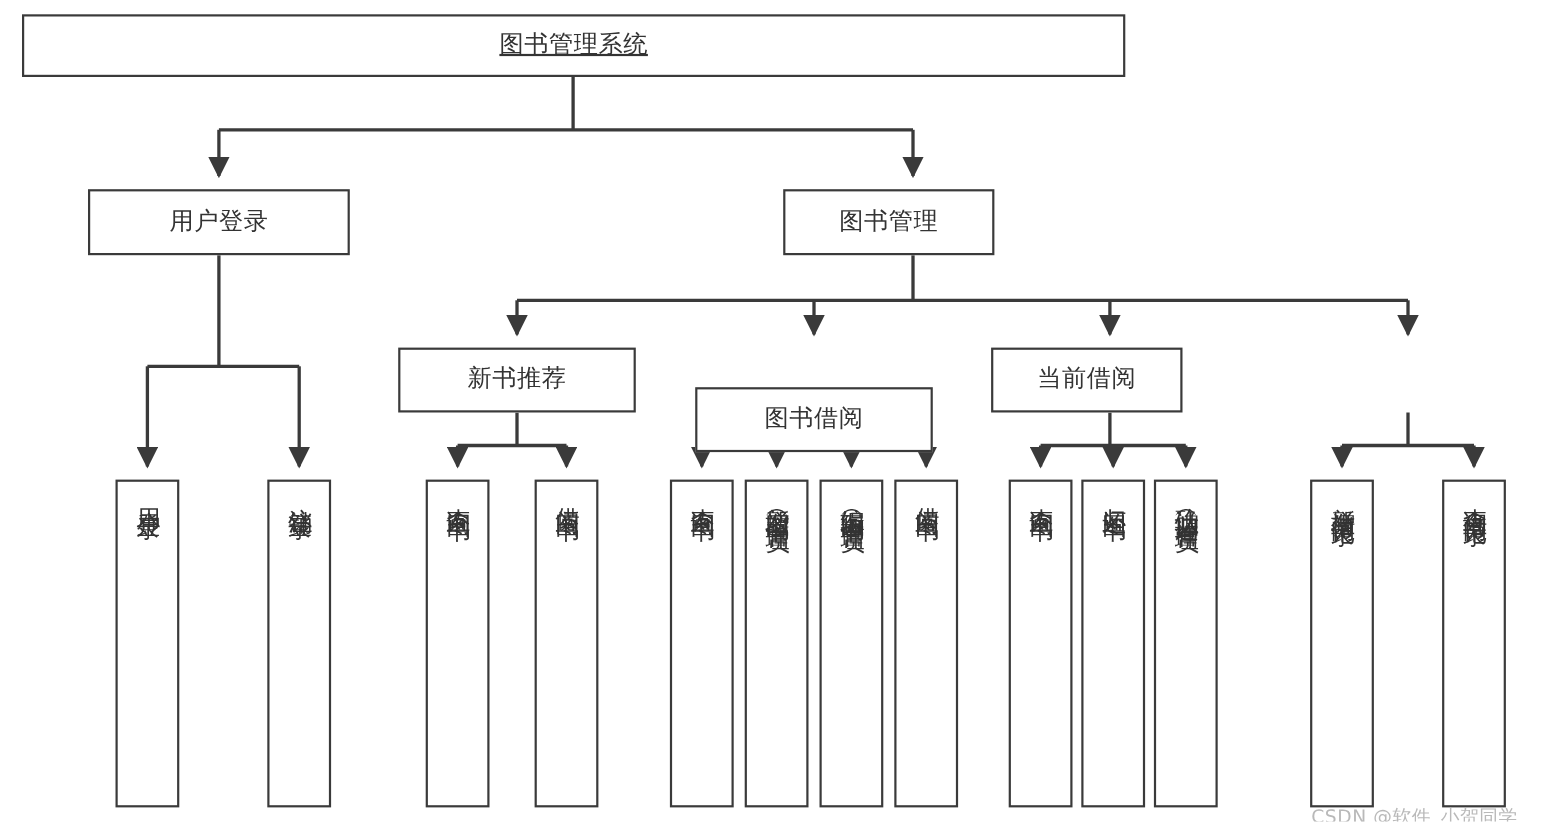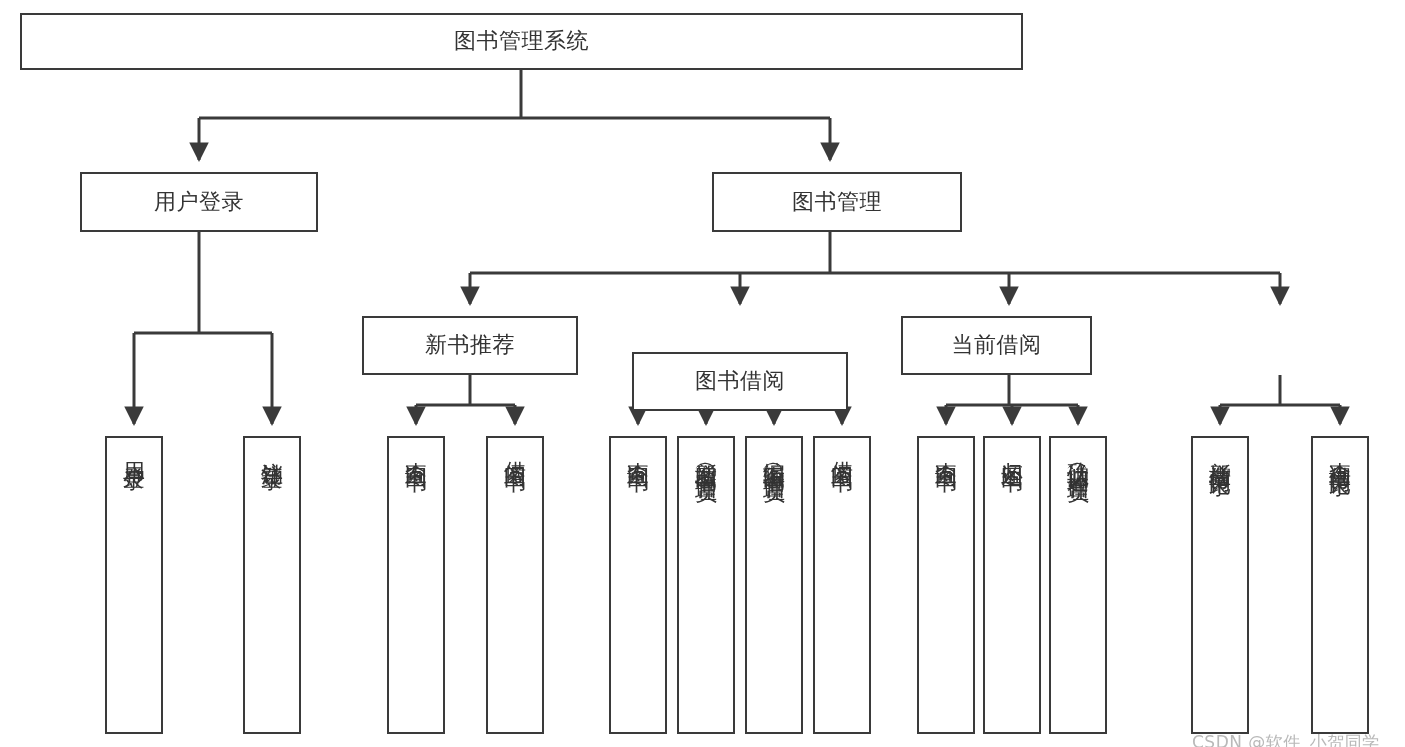--- a/index.html
+++ b/index.html
@@ -117,41 +117,41 @@
       <path d="M 1012 405 L 1012 424" marker-end="url(#arrow)"></path>
       <path d="M 1078 405 L 1078 424" marker-end="url(#arrow)"></path>
 
       <path d="M 1280 375 L 1280 405"></path>
       <path d="M 1220 405 L 1340 405"></path>
       <path d="M 1220 405 L 1220 424" marker-end="url(#arrow)"></path>
       <path d="M 1340 405 L 1340 424" marker-end="url(#arrow)"></path>
     </g>
   </svg>
 
-  <div class="node h-node" style="left:20px; top:13px; width:1003px; height:57px;">
+  <div class="node h-node" style="left:20px; top:13px; width:1003px; height:57px;text-decoration:underline;">
     <span class="lbl">图书管理系统</span>
   </div>
 
   <div class="node h-node" style="left:80px; top:172px; width:238px; height:60px;">
     <span class="lbl">用户登录</span>
   </div>
 
-  <div class="node h-node" style="left:712px; top:172px; width:250px; height:60px;">
+  <div class="node h-node" style="left:712px; top:172px; width:192px; height:60px;">
     <span class="lbl">图书管理</span>
   </div>
 
   <div class="node h-node" style="left:362px; top:316px; width:216px; height:59px;">
     <span class="lbl">新书推荐</span>
   </div>
 
   <div class="node h-node" style="left:632px; top:316px; width:216px; height:59px;margin-top:36px;">
     <span class="lbl">图书借阅</span>
   </div>
 
-  <div class="node h-node" style="left:901px; top:316px; width:191px; height:59px;">
+  <div class="node h-node" style="left:901px; top:316px; width:174px; height:59px;">
     <span class="lbl">当前借阅</span>
   </div>
 
 
   <div class="node v-node" style="left:105px; top:436px; width:58px; height:298px;">
     <span class="lbl">用户登录</span>
   </div>
 
   <div class="node v-node" style="left:243px; top:436px; width:58px; height:298px;">
     <span class="lbl">注销登录</span>

